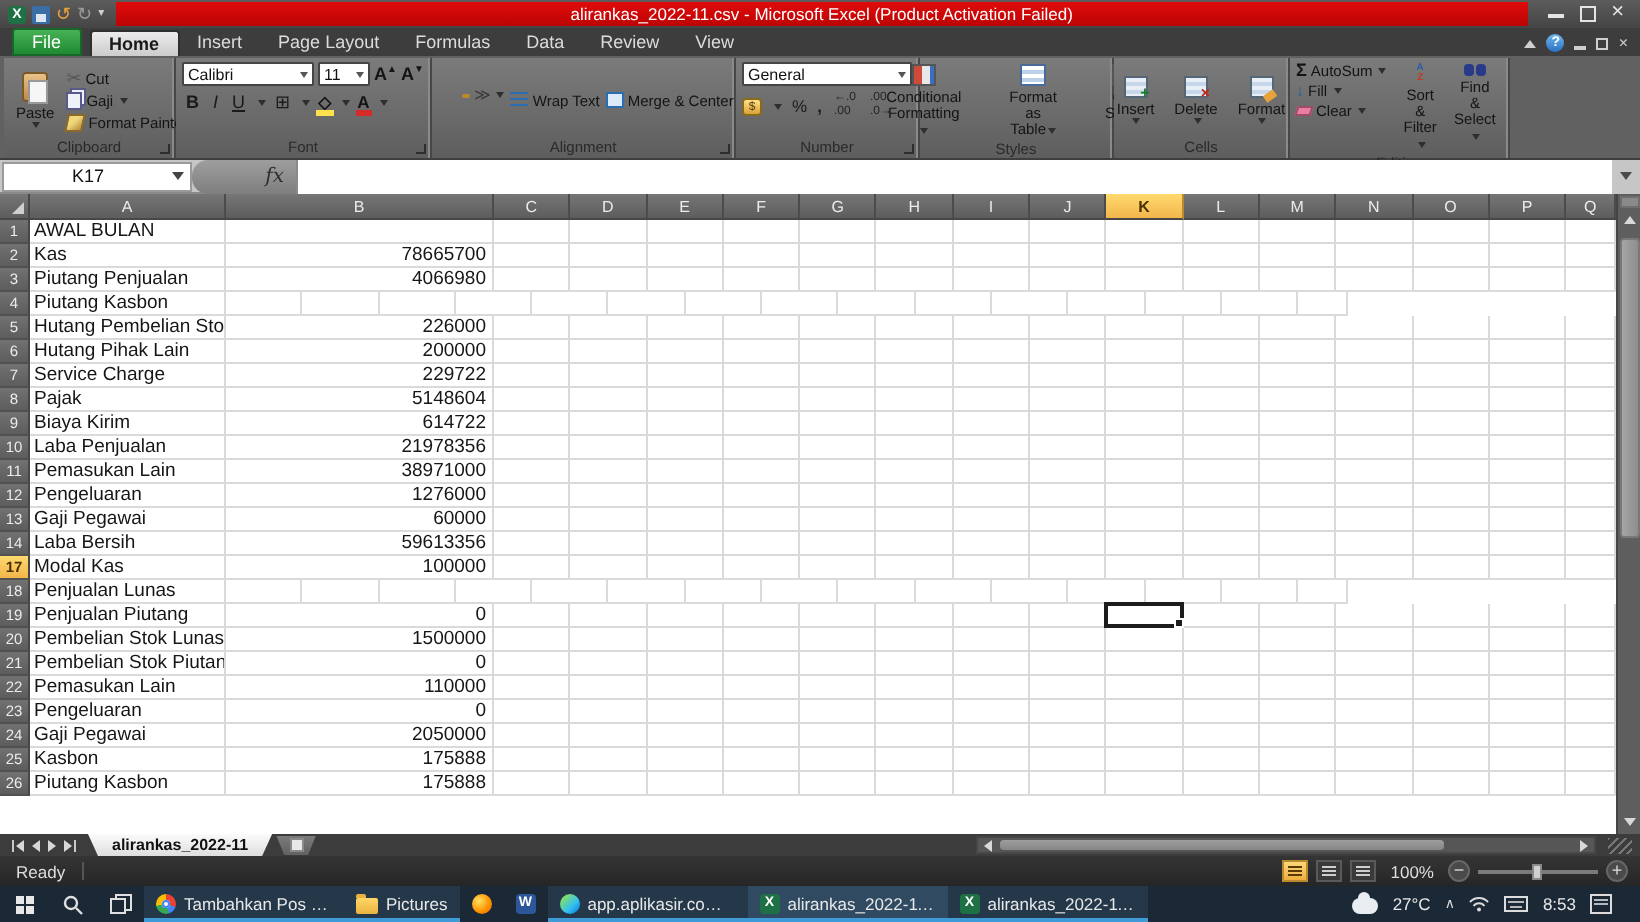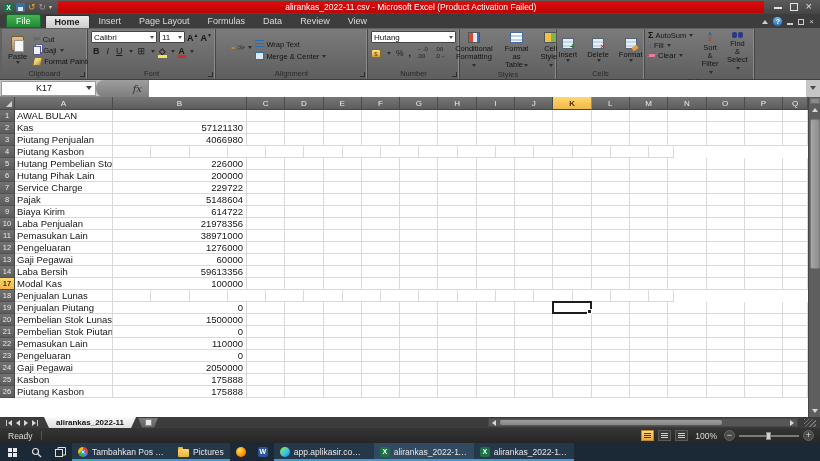--- a/index.html
+++ b/index.html
@@ -66,21 +66,21 @@
   .colorbtn{position:relative;font-size:8.5px;font-weight:bold;line-height:9px;padding:0 1px}
   .colorbtn .bar{position:absolute;left:0;right:0;bottom:-2px;height:3px}
 
   
   .al-ic{width:11px;height:8px;background:repeating-linear-gradient(to bottom,#e9e9e9 0 1px,rgba(0,0,0,0) 1px 3px);border-radius:1px}
   .albtn{padding:1px 2px;border-radius:2px}
   .albtn.on{background:linear-gradient(#ffd87a,#f0b24a);border:1px solid #b98a2e;padding:0 1px}
   .al-col{display:flex;flex-direction:column;gap:3px}
   .al-row{display:flex;align-items:center;gap:2px}
   .orient{color:#3a3a3a;font-size:8px}
-  .wrapbox{display:flex;flex-direction:column;gap:3px;font-size:7.5px;line-height:9px}
+  .wrapbox{display:flex;flex-direction:row;gap:3px;font-size:7.5px;line-height:9px}
   .wrap-ic{width:9px;height:8px;background:repeating-linear-gradient(to bottom,#2a6db5 0 1px,rgba(0,0,0,0) 1px 3px)}
   .merge-ic{width:9px;height:8px;border:1px solid #2a6db5;background:#dce9f6}
 
   
   .num-col{display:flex;flex-direction:column;gap:2px;width:100%}
   .num-row{display:flex;align-items:center;gap:5px;font-size:8.5px;color:#1a1a1a}
   .coin-ic{width:10px;height:9px;background:linear-gradient(#ffe28a,#d8a23a);border:1px solid #8a6a1a;border-radius:2px;font-size:6px;line-height:8px;text-align:center;color:#5a3a00}
   .decbtn{font-size:6px;line-height:7px;border:1px solid transparent;color:#222}
 
   
@@ -327,39 +327,39 @@
         </div>
       </div>
       <div class="rg-label">Alignment</div>
       <span class="launcher"></span>
     </div>
 
     <div class="rgroup" style="width:92px">
       <div class="rg-body" style="align-items:stretch">
         <div class="num-col">
           <div class="combo">
-              <span class="cname">Hutang</span>
+              <span class="cname">General</span>
               <span class="caret"></span>
             </div>
           <div class="num-row">
             <span class="coin-ic">$</span>
               <span class="caret"></span>
             <span>%</span>
             <span style="font-weight:bold">,</span>
             <span class="decbtn">←.0<br>.00</span>
             <span class="decbtn">.00<br>.0→</span>
           </div>
         </div>
       </div>
       <div class="rg-label">Number</div>
       <span class="launcher"></span>
     </div>
 
     <div class="rgroup" style="width:97px">
-      <div class="rg-body" id="stylesBtns" style="gap:6px;align-items:center;justify-content:center">
+      <div class="rg-body" id="stylesBtns" style="gap:18px;align-items:center;justify-content:center">
           <div class="bigbtn">
             <span class="ic i-cf"></span>
             <span>Conditional</span>
             <span>Formatting<span class="caret"></span></span>
           </div>
           <div class="bigbtn">
             <span class="ic i-fat"></span>
             <span>Format as</span>
             <span>Table<span class="caret"></span></span>
           </div>
@@ -489,21 +489,21 @@
           <div class="cell" style="width: 38.3px;"></div>
           <div class="cell" style="width: 38.3px;"></div>
           <div class="cell" style="width: 38.3px;"></div>
           <div class="cell" style="width: 38.3px;"></div>
           <div class="cell" style="width: 38.3px;"></div>
           <div class="cell" style="width: 25px;"></div>
         </div>
         <div class="grow">
           <div class="rh">2</div>
           <div class="cell" style="width: 98px;">Kas</div>
-          <div class="cell num" style="width: 134px;">57121130</div>
+          <div class="cell num" style="width: 134px;">78665700</div>
           <div class="cell" style="width: 38.3px;"></div>
           <div class="cell" style="width: 38.3px;"></div>
           <div class="cell" style="width: 38.3px;"></div>
           <div class="cell" style="width: 38.3px;"></div>
           <div class="cell" style="width: 38.3px;"></div>
           <div class="cell" style="width: 38.3px;"></div>
           <div class="cell" style="width: 38.3px;"></div>
           <div class="cell" style="width: 38.3px;"></div>
           <div class="cell" style="width: 38.3px;"></div>
           <div class="cell" style="width: 38.3px;"></div>
@@ -1062,15 +1062,37 @@
         </div>
         <div class="tapp act cur">
           <span class="ti i-excel">X</span>
           <span class="tlbl">alirankas_2022-11.csv</span>
         </div>
         <div class="tapp act">
           <span class="ti i-excel">X</span>
           <span class="tlbl">alirankas_2022-11 (1)...</span>
         </div>
       </div>
+    <div class="tray">
+      <span class="i-cloud"></span>
+      <span>27°C</span>
+      <span class="chev">∧</span>
+      <svg width="11" height="8" viewBox="0 0 11 8">
+          <path d="M1 3 a6 6 0 0 1 9 0" fill="none" stroke="#dcdcdc" stroke-width="1"></path>
+          <path d="M2.8 5 a3.3 3.3 0 0 1 5.4 0" fill="none" stroke="#dcdcdc" stroke-width="1"></path>
+          <circle cx="5.5" cy="6.8" r="1" fill="#dcdcdc"></circle>
+        </svg>
+      <svg width="12" height="8" viewBox="0 0 12 8">
+          <rect x="0.5" y="0.5" width="11" height="7" fill="none" stroke="#dcdcdc"></rect>
+          <line x1="2" y1="3" x2="10" y2="3" stroke="#dcdcdc" stroke-width="0.8"></line>
+          <line x1="3" y1="5.5" x2="9" y2="5.5" stroke="#dcdcdc" stroke-width="0.8"></line>
+        </svg>
+      <span>8:53</span>
+      <svg width="11" height="10" viewBox="0 0 11 10">
+          <rect x="0.5" y="0.5" width="10" height="9" fill="none" stroke="#dcdcdc"></rect>
+          <line x1="2" y1="3" x2="9" y2="3" stroke="#dcdcdc" stroke-width="0.8"></line>
+          <line x1="2" y1="5" x2="9" y2="5" stroke="#dcdcdc" stroke-width="0.8"></line>
+        </svg>
+      <span class="showdesk"></span>
+    </div>
   </div>
 
 </div>
 
 </body></html>

